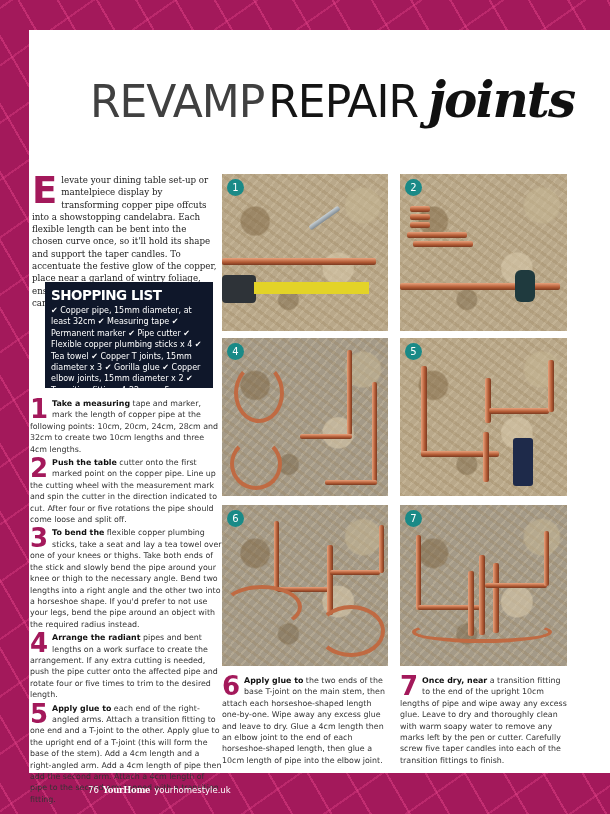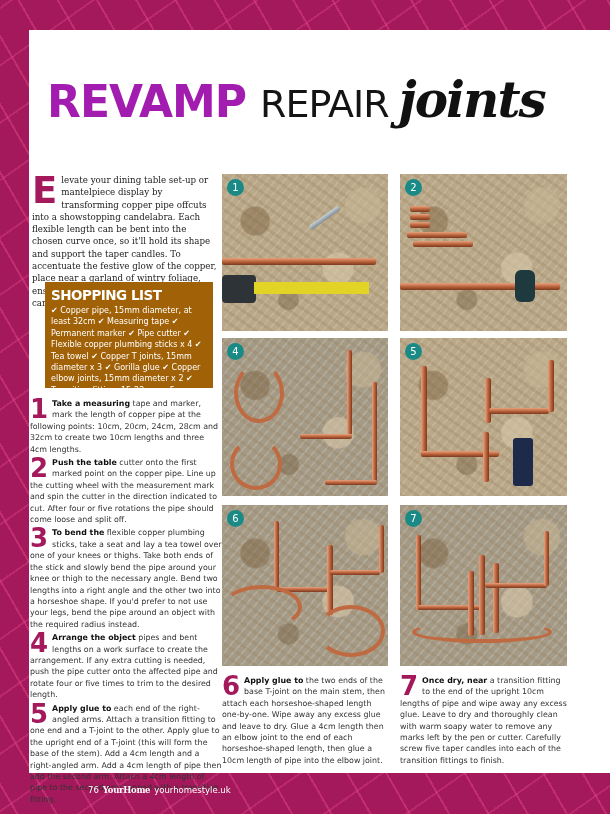--- a/index.html
+++ b/index.html
@@ -14,38 +14,38 @@
     color: #222;
   }
   .page {
     position: absolute; left: 29px; top: 30px; width: 581px; height: 743px;
     background: #fff;
   }
   .title {
     position: absolute; left: 18px; top: 40px; height: 60px;
     white-space: nowrap; line-height: 60px;
   }
-  .title .t-bold { font-family: "DejaVu Sans", sans-serif; font-weight: bold; font-size: 44px; color: #a21caf; letter-spacing: -1px; }
-  .title .t-light { font-family: "DejaVu Sans", sans-serif; font-weight: normal; font-size: 38px; color: #141414; letter-spacing: -1px; margin-left: 14px; }
+  .title .t-bold { font-family: "DejaVu Sans", sans-serif; font-weight: normal; font-size: 44px; color: #404040; letter-spacing: -1px; margin-left: 43px; }
+  .title .t-light { font-family: "DejaVu Sans", sans-serif; font-weight: normal; font-size: 44px; color: #141414; letter-spacing: -1px; margin-left: 4px; }
   .title .t-script { font-family: "DejaVu Serif", serif; font-weight: bold; font-style: italic; font-size: 50px; color: #111; margin-left: 10px; letter-spacing: -2px; }
   .standfirst {
     position: absolute; left: 16px; top: 88px; width: 420px;
     font-family: "DejaVu Sans", sans-serif; font-size: 13.4px; line-height: 19px; color: #222;
   }
   .intro {
     position: absolute; left: 3px; top: 144px; width: 186px;
     font-family: "DejaVu Serif", serif; font-size: 8.7px; line-height: 12.3px; color: #222;
   }
   .dropcap {
     float: left; font-family: "DejaVu Sans", sans-serif; font-weight: bold;
     font-size: 37px; line-height: 32px; color: #a3195b; margin: 1px 4px 0 0;
   }
   .shop {
     position: absolute; left: 16px; top: 252px; width: 168px; height: 106px;
-    background: #a16207; color: #fff; padding: 5px 6px;
+    background: #0f172a; color: #fff; padding: 5px 6px;
   }
   .shop h3 {
     font-family: "DejaVu Sans", sans-serif; font-weight: bold; font-size: 13.5px;
     letter-spacing: -0.5px; margin-bottom: 2px; line-height: 16px;
   }
   .shop p { font-family: "DejaVu Sans", sans-serif; font-size: 8px; line-height: 11.4px; }
   .steps-col { position: absolute; left: 1px; top: 368px; width: 192px; }
   .step { font-family: "DejaVu Sans", sans-serif; font-size: 7.9px; line-height: 11.4px; color: #333; margin-bottom: 2px; }
   .step .num {
     float: left; font-family: "DejaVu Sans", sans-serif; font-weight: bold;
@@ -89,35 +89,35 @@
     <span class="t-bold">REVAMP</span><span class="t-light">REPAIR</span><span class="t-script">joints</span>
   </div>
 
 
   <div class="intro">
     <span class="dropcap">E</span><span>levate your dining table set-up or mantelpiece display by transforming copper pipe offcuts into a showstopping candelabra. Each flexible length can be bent into the chosen curve once, so it'll hold its shape and support the taper candles. To accentuate the festive glow of the copper, place near a garland of wintry foliage, ensuring it's well out of reach of the candle's flame.</span>
   </div>
 
   <div class="shop">
     <h3>SHOPPING LIST</h3>
-    <p>✔ Copper pipe, 15mm diameter, at least 32cm ✔ Measuring tape ✔ Permanent marker ✔ Pipe cutter ✔ Flexible copper plumbing sticks x 4 ✔ Tea towel ✔ Copper T joints, 15mm diameter x 3 ✔ Gorilla glue ✔ Copper elbow joints, 15mm diameter x 2 ✔ Transition fitting, 15-22mm x 5</p>
+    <p>✔ Copper pipe, 15mm diameter, at least 32cm ✔ Measuring tape ✔ Permanent marker ✔ Pipe cutter ✔ Flexible copper plumbing sticks x 4 ✔ Tea towel ✔ Copper T joints, 15mm diameter x 3 ✔ Gorilla glue ✔ Copper elbow joints, 15mm diameter x 2 ✔ Transition fitting, 4-22mm x 5</p>
   </div>
 
   <div class="steps-col">
     <div class="step">
       <span class="num">1</span><b>Take a measuring</b><span> tape and marker, mark the length of copper pipe at the following points: 10cm, 20cm, 24cm, 28cm and 32cm to create two 10cm lengths and three 4cm lengths.</span>
     </div>
     <div class="step">
       <span class="num">2</span><b>Push the table</b><span> cutter onto the first marked point on the copper pipe. Line up the cutting wheel with the measurement mark and spin the cutter in the direction indicated to cut. After four or five rotations the pipe should come loose and split off.</span>
     </div>
     <div class="step">
       <span class="num">3</span><b>To bend the</b><span> flexible copper plumbing sticks, take a seat and lay a tea towel over one of your knees or thighs. Take both ends of the stick and slowly bend the pipe around your knee or thigh to the necessary angle. Bend two lengths into a right angle and the other two into a horseshoe shape. If you'd prefer to not use your legs, bend the pipe around an object with the required radius instead.</span>
     </div>
     <div class="step">
-      <span class="num">4</span><b>Arrange the object</b><span> pipes and bent lengths on a work surface to create the arrangement. If any extra cutting is needed, push the pipe cutter onto the affected pipe and rotate four or five times to trim to the desired length.</span>
+      <span class="num">4</span><b>Arrange the radiant</b><span> pipes and bent lengths on a work surface to create the arrangement. If any extra cutting is needed, push the pipe cutter onto the affected pipe and rotate four or five times to trim to the desired length.</span>
     </div>
     <div class="step">
       <span class="num">5</span><b>Apply glue to</b><span> each end of the right-angled arms. Attach a transition fitting to one end and a T-joint to the other. Apply glue to the upright end of a T-joint (this will form the base of the stem). Add a 4cm length and a right-angled arm. Add a 4cm length of pipe then add the second arm. Attach a 4cm length of pipe to the second arm topped with a transition fitting.</span>
     </div>
   </div>
 
   <div class="photo" style="left:193px; top:144px; width:166px; height:157px;">
     <div class="badge">1</div>
     <div class="vpipe" style="left:100px; top:26px; width:5px; height:36px; transform:rotate(55deg); background:linear-gradient(90deg,#c9d2d8,#7f8a92);"></div>
     <div class="pipe" style="left:0; top:84px; width:154px; height:7px;"></div>

